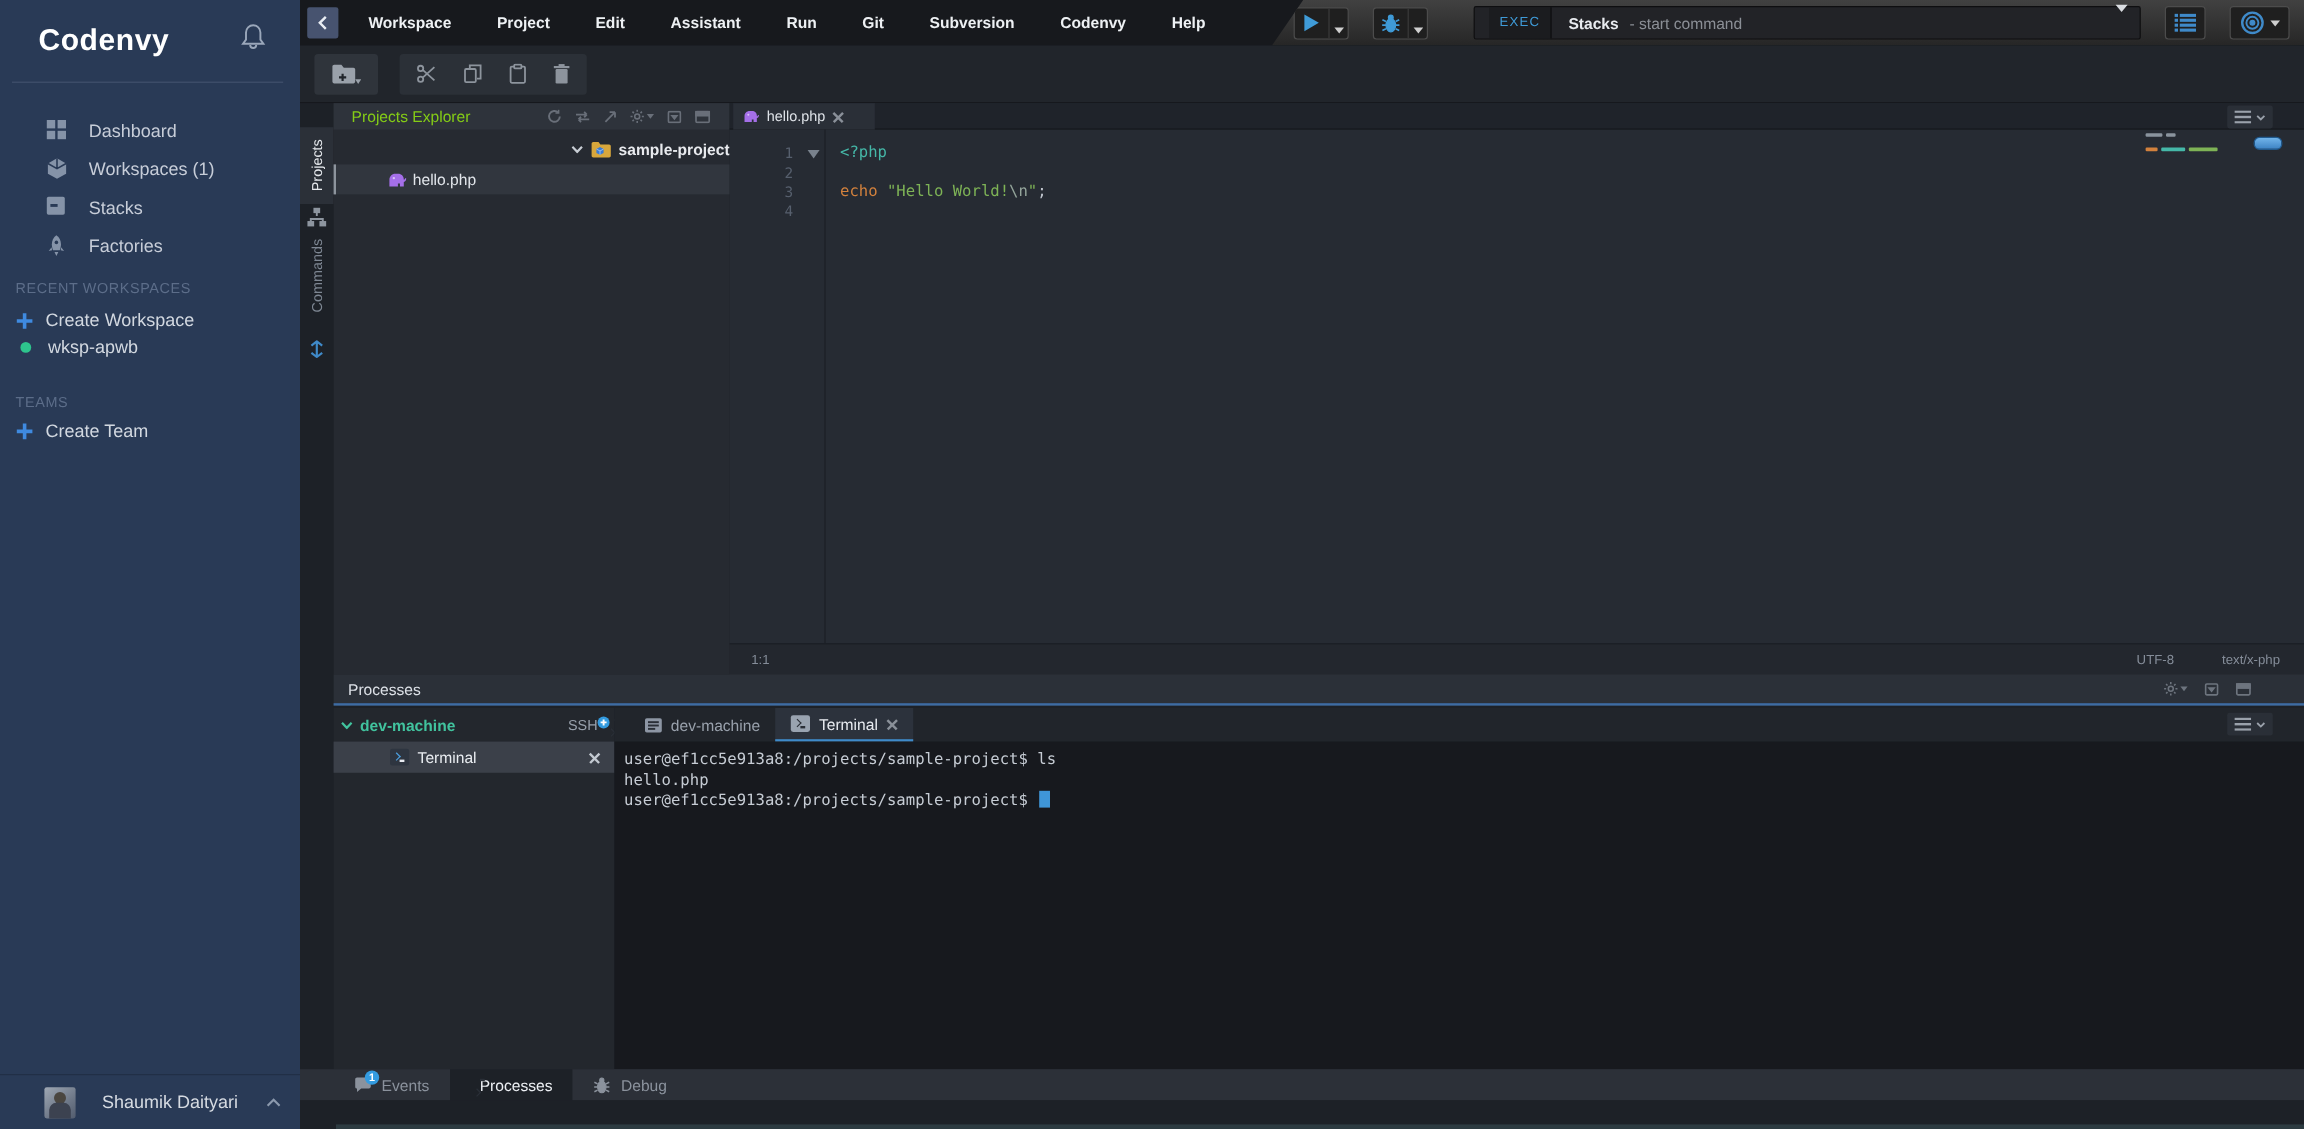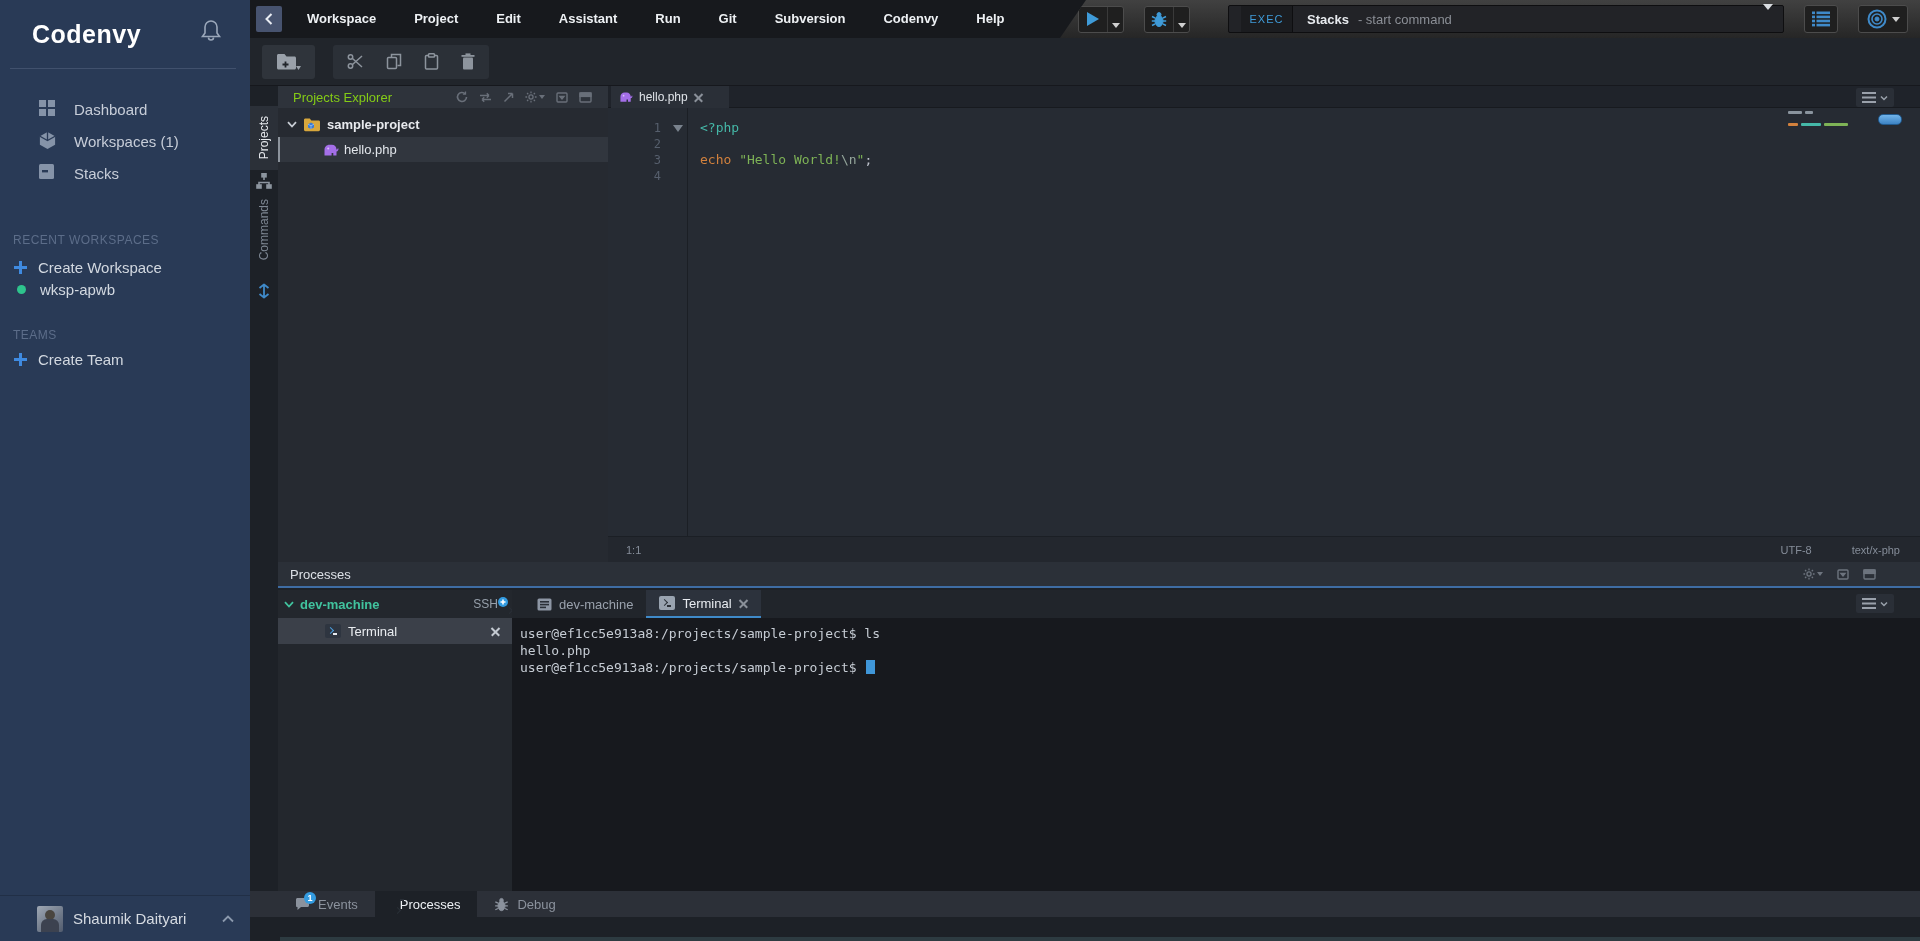--- a/index.html
+++ b/index.html
@@ -21,21 +21,21 @@
   .side-link { position:absolute; left:13px; display:flex; align-items:center; gap:10px;
                color:#d2d8e0; font-size:15px; height:24px; cursor:pointer; }
   .ws-dot { width:9px; height:9px; border-radius:50%; background:#2ec48d; margin:0 4px; }
   .plus-ic { color:#3f8ae0; }
   .side-footer { position:absolute; left:0; bottom:0; width:250px; height:46px; display:flex; align-items:center;
                  border-top:1px solid rgba(0,0,0,.18); cursor:pointer; }
   .avatar { width:26px; height:26px; margin-left:37px; border-radius:2px; position:relative; overflow:hidden;
             background:linear-gradient(140deg,#9fa8b4 0%,#6e7888 60%,#525c6e 100%); }
   .avatar::before { content:""; position:absolute; left:8px; top:4px; width:10px; height:10px; border-radius:50%; background:#4a4640; }
   .avatar::after  { content:""; position:absolute; left:4px; top:13px; width:18px; height:14px; border-radius:6px 6px 0 0; background:#3c4250; }
-  .footer-name { margin-left:10px; color:#d6dbe2; font-size:15px; }
+  .footer-name { margin-left:22px; color:#d6dbe2; font-size:15px; }
   .footer-chevron { margin-left:auto; margin-right:16px; color:#8b99ad; }
 
   
   .menubar { position:absolute; left:250px; top:0; right:0; height:38px; background:#17191d;
              display:flex; align-items:center; }
   .back-btn { width:26px; height:26px; margin-left:6px; background:#47536f; border-radius:2px;
               display:flex; align-items:center; justify-content:center; color:#e9edf3; cursor:pointer; flex:0 0 26px; }
   .menu-items { display:flex; margin-left:6px; }
   .menu-item { padding:0 19px; line-height:38px; font-size:13px; font-weight:600; color:#eef1f4; cursor:pointer; }
 
@@ -77,21 +77,21 @@
   .vic { position:absolute; left:5px; }
 
   
   .explorer { position:absolute; left:278px; top:86px; width:330px; height:476px; background:#262a31; }
   .explorer-header { height:22px; background:#2e333b; display:flex; align-items:center; padding:0 16px 0 15px; }
   .explorer-title { font-size:13px; color:#84cc16; }
   .eh-icons { margin-left:auto; display:flex; align-items:center; gap:11px; color:#696f79; }
   .eh-ic { cursor:pointer; display:flex; align-items:center; gap:2px; }
   .tree { padding-top:4px; }
   .tree-row { height:25px; display:flex; align-items:center; font-size:13px; cursor:pointer; }
-  .tree-row.root { padding-left:9px; gap:6px; color:#e8eaee; font-weight:700; }
+  .tree-row.root { padding-left:9px; gap:6px; color:#e8eaee; font-weight:700;justify-content:flex-end; }
   .tree-row.selected { background:#31363e; border-left:2px solid #8d949d; padding-left:43px; gap:5px; color:#e2e6eb; font-weight:400; }
   .tw-chev { color:#c8cdd4; }
 
   
   .editor { position:absolute; left:608px; top:86px; right:0; height:476px; background:#262b33; }
   .ed-tabbar { position:relative; height:22px; background:#1f232a; border-bottom:1px solid #171a1f; }
   .ed-tab { position:absolute; left:3px; top:0; height:22px; width:118px; background:#2a2f37;
             display:flex; align-items:center; padding:0 8px; gap:6px; cursor:pointer; }
   .ed-tab-label { font-size:12px; color:#dfe3e8; }
   .x-ic { position:relative; width:9px; height:9px; cursor:pointer; color:#8a9099; }
@@ -201,20 +201,30 @@
       </div>
       <div class="side-item">
         <span class="s-ic">
           <svg width="17" height="17" viewBox="0 0 17 17" fill="currentColor">
             <rect x="1" y="1" width="15" height="15" rx="1.5"></rect>
             <rect x="4" y="7" width="6" height="2.4" fill="#293a56"></rect>
           </svg>
         </span>
         <span>Stacks</span>
       </div>
+      <div class="side-item">
+        <span class="s-ic">
+          <svg width="18" height="19" viewBox="0 0 18 19" fill="currentColor">
+            <path d="M9 1c2.6 1.8 3.8 4.6 3.8 7.6 0 2-.4 3.6-1 5H6.2c-.6-1.4-1-3-1-5C5.2 5.6 6.4 2.8 9 1z"></path>
+            <circle cx="9" cy="7" r="1.5" fill="#293a56"></circle>
+            <path d="M5 11 2.6 14.2l2.8-.6zM13 11l2.4 3.2-2.8-.6zM7.4 15h3.2L9 18.4z"></path>
+          </svg>
+        </span>
+        <span>Factories</span>
+      </div>
     </nav>
 
     <div class="side-header" style="top:233px;">RECENT WORKSPACES</div>
     <div class="side-link" style="top:255px;">
       <span class="plus-ic">
         <svg width="15" height="15" viewBox="0 0 15 15" stroke="currentColor" stroke-width="3">
             <path d="M7.5 1v13M1 7.5h13"></path>
           </svg>
       </span>
       <span>Create Workspace</span>

